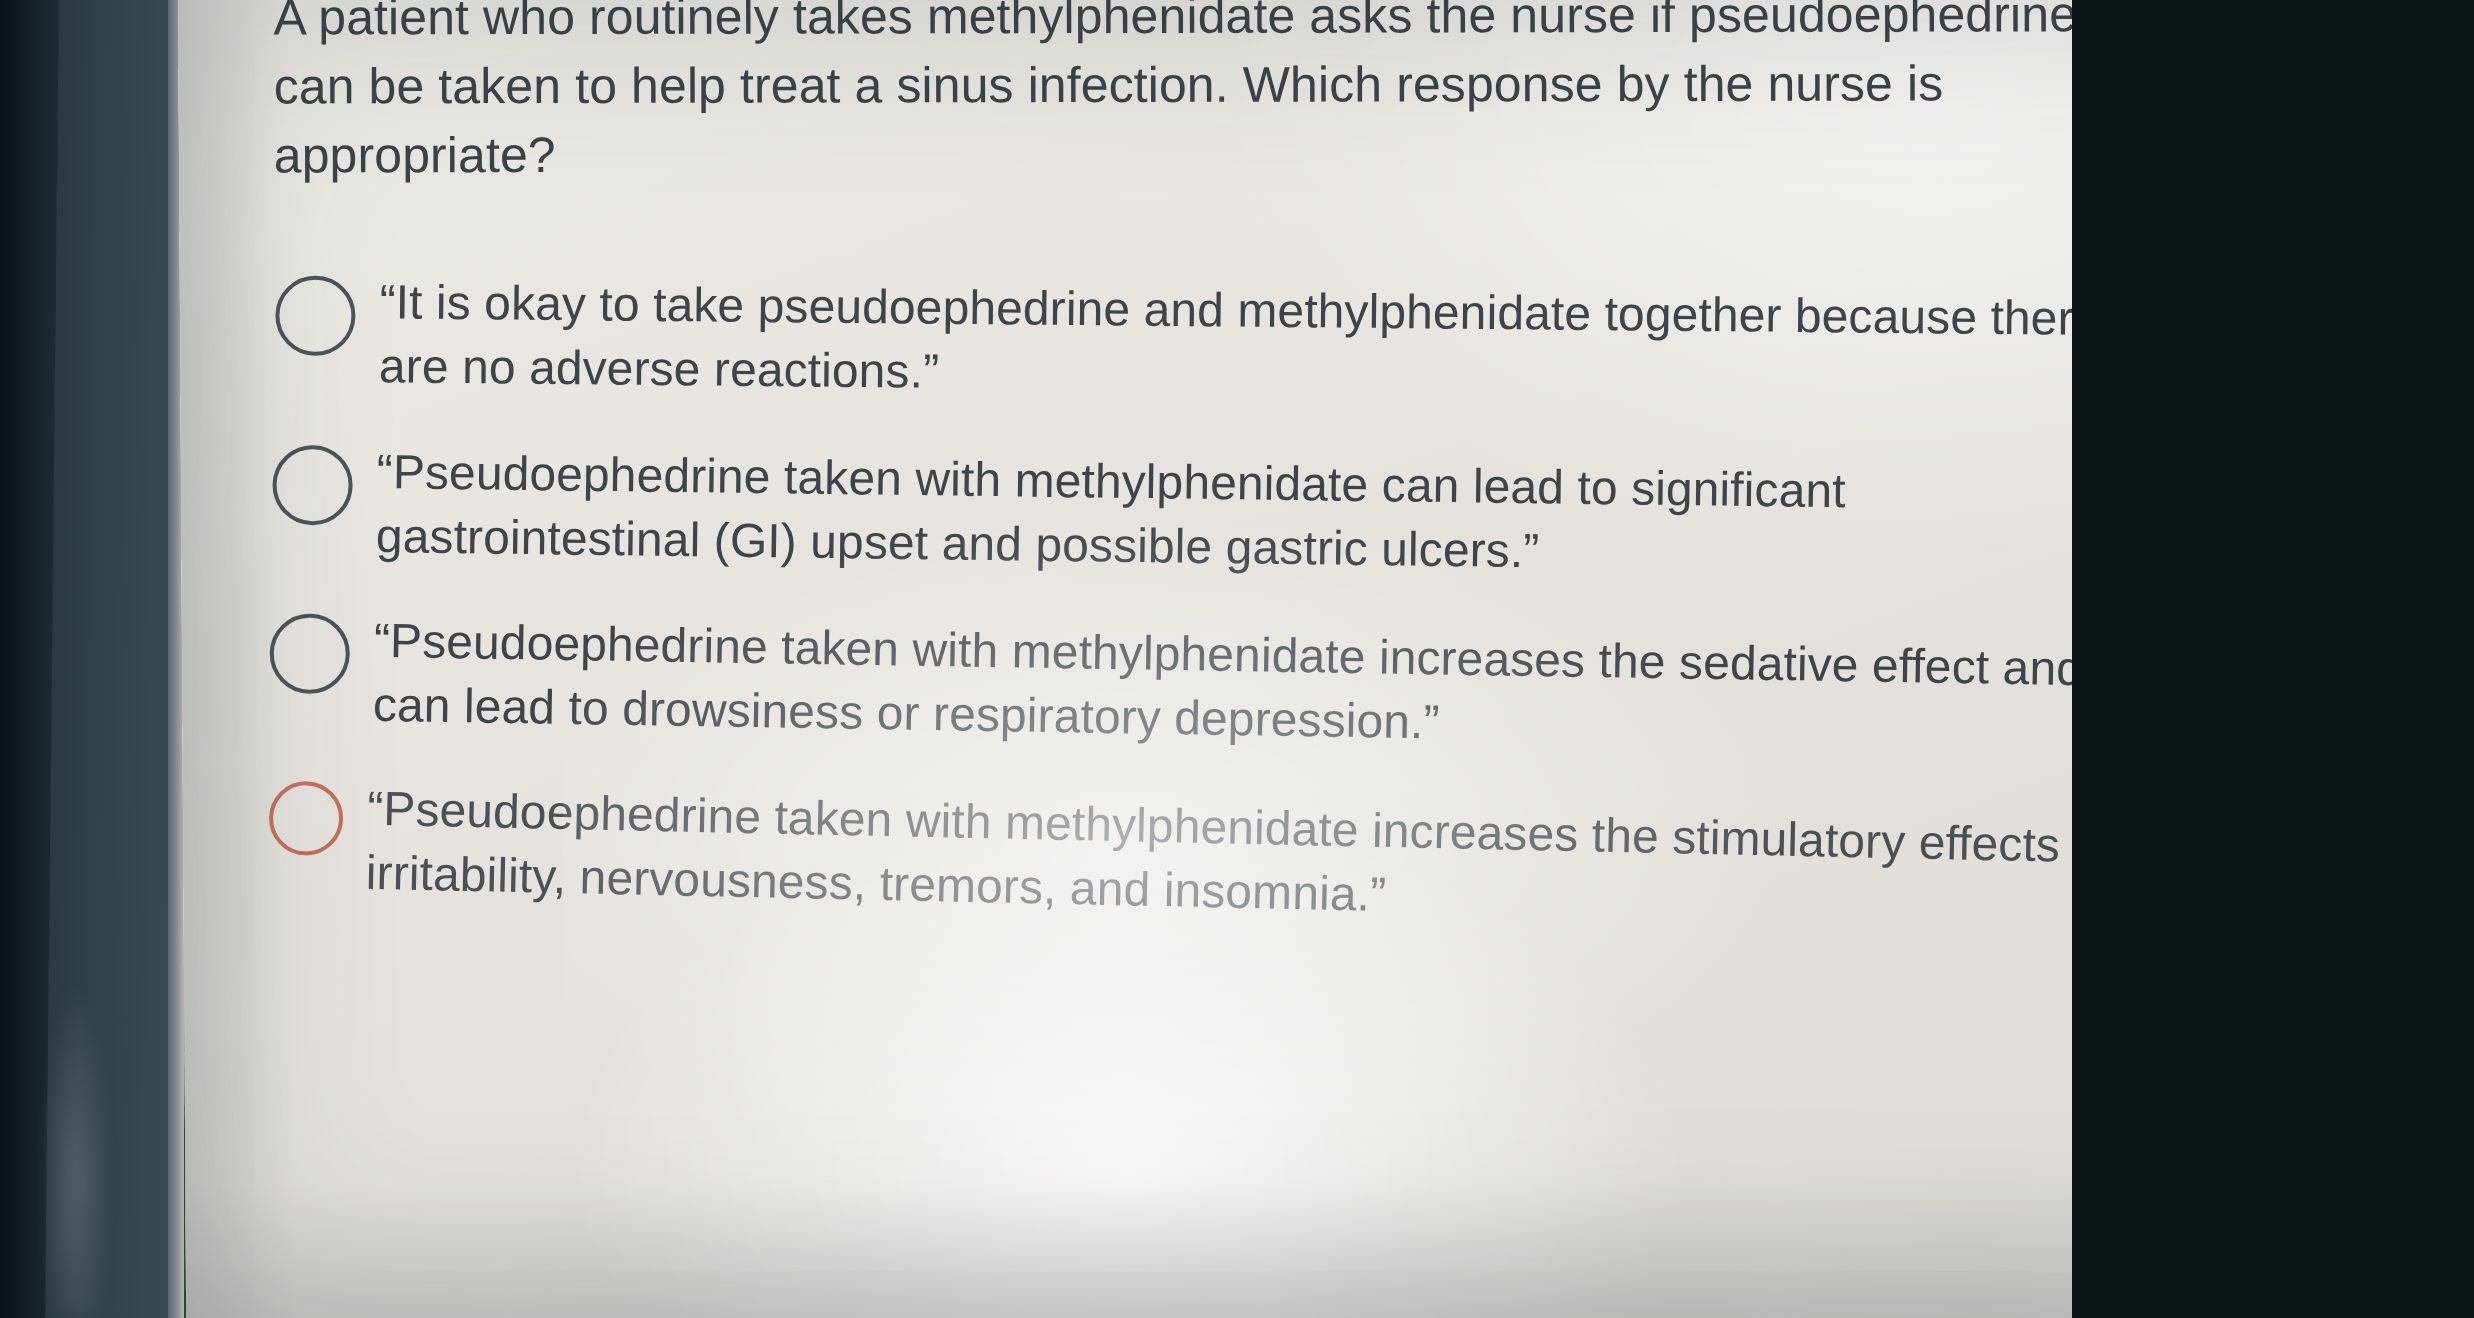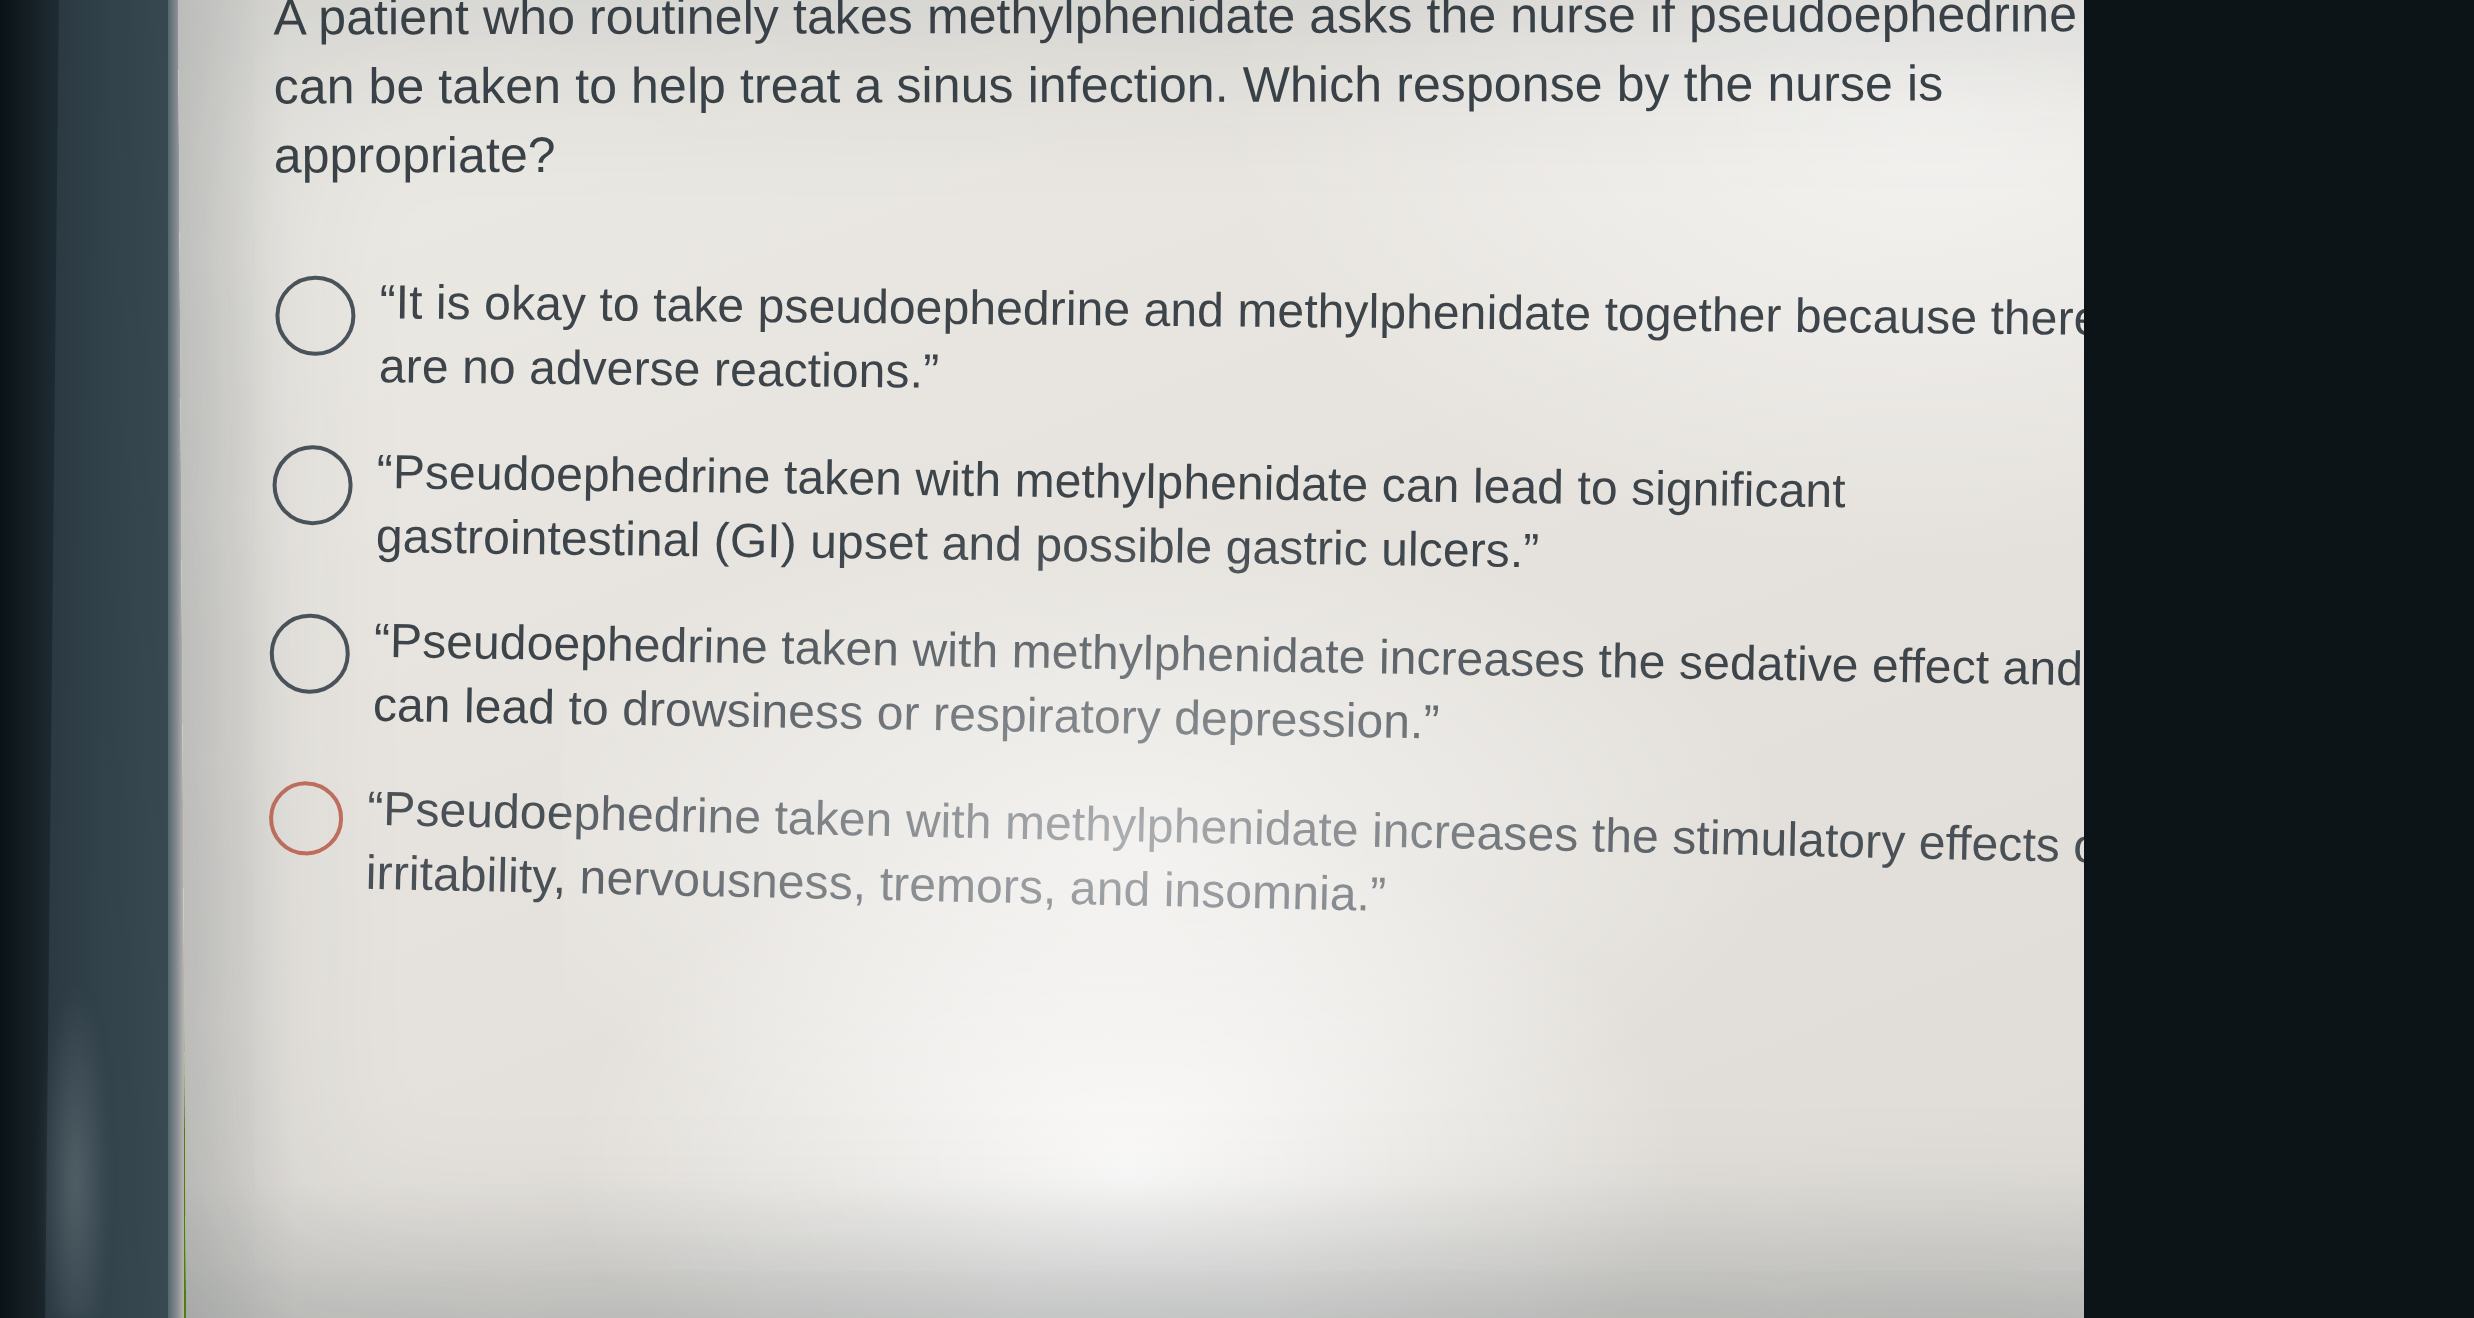--- a/index.html
+++ b/index.html
@@ -12,23 +12,22 @@
     height: 1318px;
     overflow: hidden;
     font-family: "Liberation Sans", sans-serif;
   }
 
   
   .photo {
     position: relative;
     width: 2072px;
     height: 1318px;
-    background: #4d7c0f;
+    background: #14532d;
     overflow: hidden;
-    padding-left: 12px;
   }
 
   
   .bezel-outer {
     position: absolute;
     left: 0; top: 0;
     width: 96px; height: 1318px;
     background: linear-gradient(90deg, #0a1216 0%, #1d2a31 55%, #243138 100%);
   }
   .bezel-inner {

